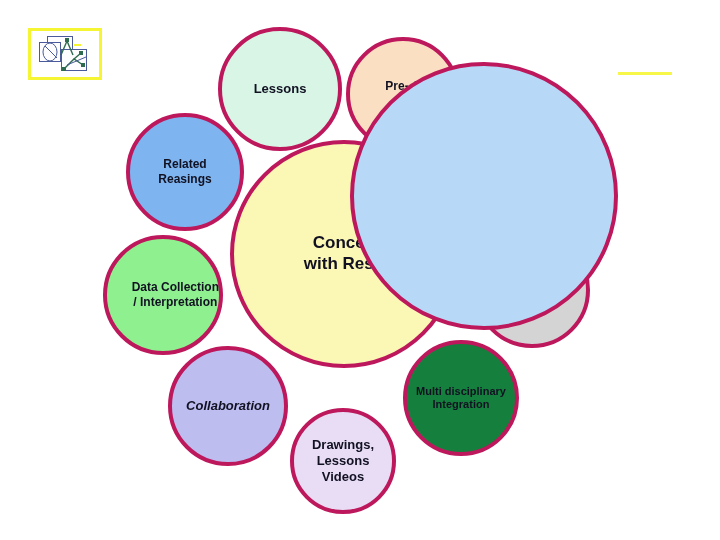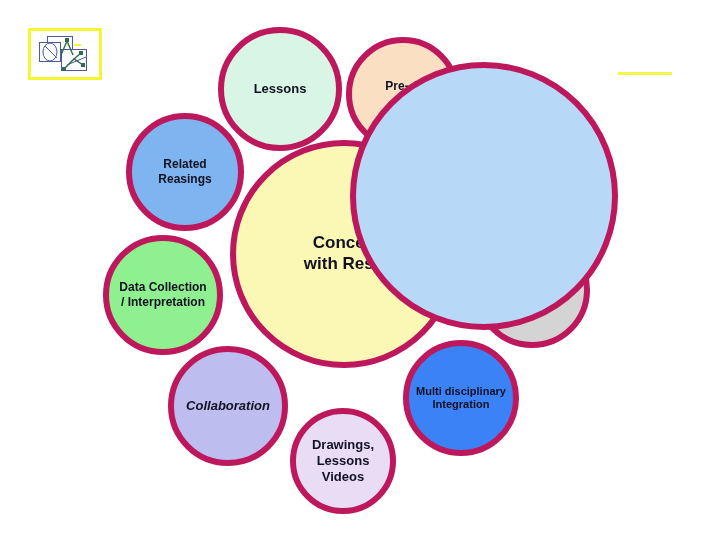--- a/index.html
+++ b/index.html
@@ -55,37 +55,37 @@
     top: 72px;
     width: 54px;
     height: 3px;
     background: #f7f74a;
   }
 
   
   .bubble {
     position: absolute;
     border-radius: 50%;
-    border: 6px solid #be185d;
+    border: 4px solid #be185d;
     box-sizing: border-box;
     display: flex;
     align-items: center;
     justify-content: center;
     text-align: center;
     color: #111122;
     font-weight: bold;
     line-height: 1.22;
   }
   .bubble .lbl {
     display: block;
     white-space: nowrap;
   }
   .b-lessons        { background:#d8f5e6; }
   .b-related        { background:#7eb4ef; }
-  .b-data           { background:#8ef08e; }
+  .b-data           { background:#8ef08e;justify-content:flex-end; }
   .b-drawings       { background:#e8ddf5; }
   .b-multi          { background:#f7b269; }
   .b-research       { background:#b7d9f7; }
 </style>
 </head>
 <body>
 
 <div id="slide">
 
   <div class="ph-icon">
@@ -147,21 +147,21 @@
           <span class="lbl">Collaboration</span>
         </div>
       </div>
       <div class="bubble b-drawings" style="left: 290px; top: 408px; width: 106px; height: 106px; background: rgb(232, 221, 245); z-index: 6; font-size: 13px;">
         <div>
           <span class="lbl">Drawings,</span>
           <span class="lbl">Lessons</span>
           <span class="lbl">Videos</span>
         </div>
       </div>
-      <div class="bubble b-multi" style="left: 403px; top: 340px; width: 116px; height: 116px; background: #3b82f6; z-index: 6; font-size: 11px;">
+      <div class="bubble b-multi" style="left: 403px; top: 340px; width: 116px; height: 116px; background: #15803d; z-index: 6; font-size: 11px;">
         <div>
           <span class="lbl">Multi disciplinary</span>
           <span class="lbl">Integration</span>
         </div>
       </div>
       <div class="bubble b-research" style="left: 350px; top: 62px; width: 268px; height: 268px; background: rgb(183, 217, 247); z-index: 7; font-size: 34px;">
         <div>
         </div>
       </div>
     </div>

